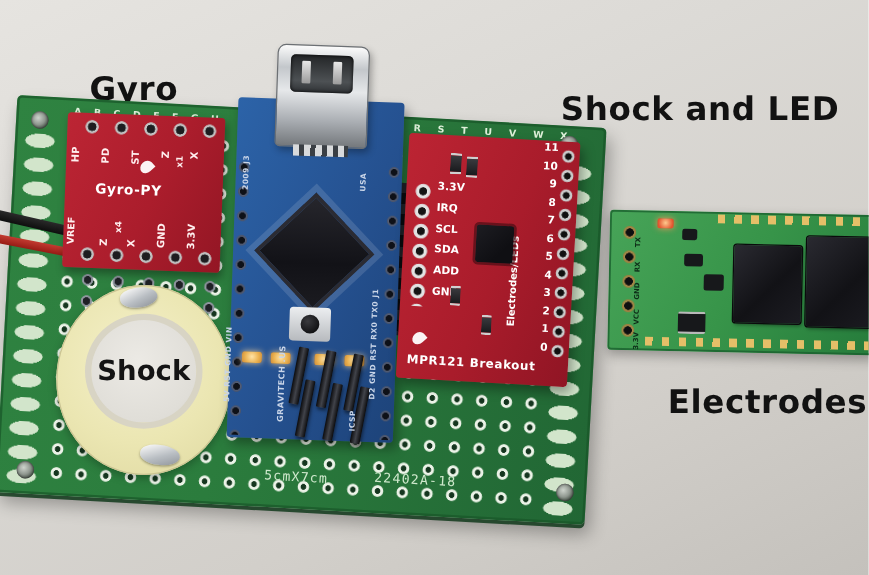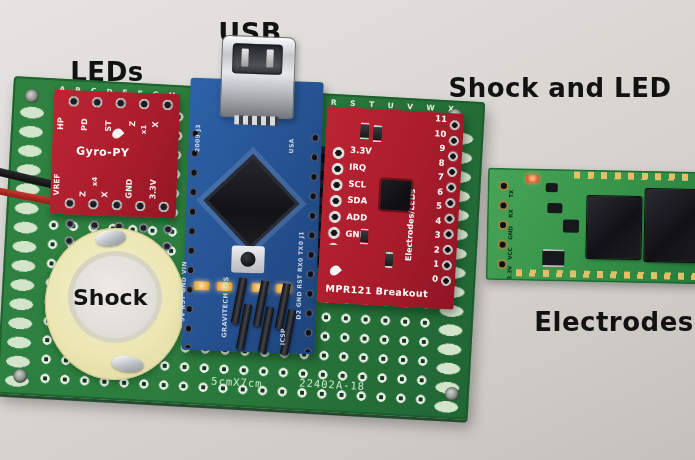--- a/index.html
+++ b/index.html
@@ -39,21 +39,21 @@
   
   .wire{position:absolute;border-radius:4px;z-index:2;}
   .wire-black{left:-8px;top:174px;width:66px;height:8px;background:linear-gradient(#2a2a2a,#0e0e0e);transform:rotate(13deg);}
   .wire-red{left:-8px;top:193px;width:70px;height:7px;background:linear-gradient(#c23a30,#971b15);transform:rotate(11deg);}
   
   .shock-ring{position:absolute;left:45px;top:228px;width:140px;height:152px;border-radius:50%;
     background:radial-gradient(circle at 45% 40%,#f4f0c9 0%,#ebe6b2 55%,#ded8a0 100%);
     box-shadow:0 3px 7px rgba(0,0,0,.25),inset 0 0 0 1px #cbc493;z-index:3;}
   .shock-disc{position:absolute;left:23px;top:23px;width:84px;height:82px;border-radius:50%;
     background:radial-gradient(circle at 45% 40%,#eceae5 0%,#e0ded8 70%,#d6d4cd 100%);
-    border:5px solid #d8d4c4;display:flex;align-items:center;justify-content:flex-start;}
+    border:5px solid #d8d4c4;display:flex;align-items:center;justify-content:center;}
   .shock-label{font-weight:bold;font-size:22px;color:#141414;}
   .solder{position:absolute;background:linear-gradient(160deg,#f5f5f5 10%,#b9bec3 55%,#8d9298 100%);
     border-radius:46% 54% 50% 50%;box-shadow:0 1px 2px rgba(0,0,0,.35);z-index:4;}
   .solder-top{left:96px;top:230px;width:30px;height:16px;transform:rotate(-8deg);}
   .solder-bottom{left:112px;top:356px;width:32px;height:16px;transform:rotate(6deg);}
   
   .vtext{position:absolute;transform:rotate(-90deg);transform-origin:0 100%;
     white-space:nowrap;line-height:1;font-weight:bold;}
   
   #gyro-board{position:absolute;left:52px;top:92px;width:126px;height:124px;
@@ -262,18 +262,17 @@
     <div class="bt-dark" style="left:58px;top:14px;width:12px;height:9px;"></div>
     <div class="bt-dark" style="left:60px;top:34px;width:15px;height:10px;"></div>
     <div class="bt-dark" style="left:76px;top:50px;width:16px;height:13px;"></div>
     <div class="bt-dark" style="left:56px;top:80px;width:22px;height:14px;border-top:2px solid #b9b9b9;border-bottom:2px solid #b9b9b9;"></div>
     <div class="bt-chip" style="left:100px;top:26px;width:54px;height:62px;"></div>
     <div class="bt-chip" style="left:158px;top:18px;width:62px;height:72px;"></div>
     <div class="bt-gold" style="left:86px;top:2px;width:128px;"></div>
     <div class="bt-gold" style="left:30px;top:101px;width:184px;"></div>
   </div>
 
-  <div class="ann" style="left:107px;top:72px;">LEDs</div>
-  <div class="ann" style="left:250px;top:32px;font-size:27px;">USB</div>
+  <div class="ann" style="left:107px;top:72px;">Gyro</div>
   <div class="ann" style="left:560px;top:88px;">Shock and LED</div>
   <div class="ann" style="left:614px;top:322px;">Electrodes</div>
 
 </div>
 
 </body></html>

